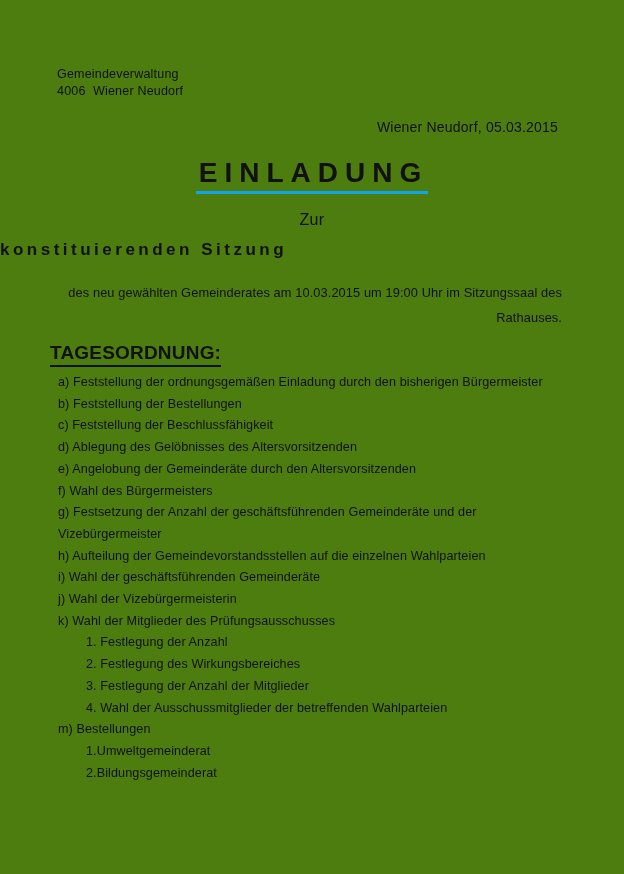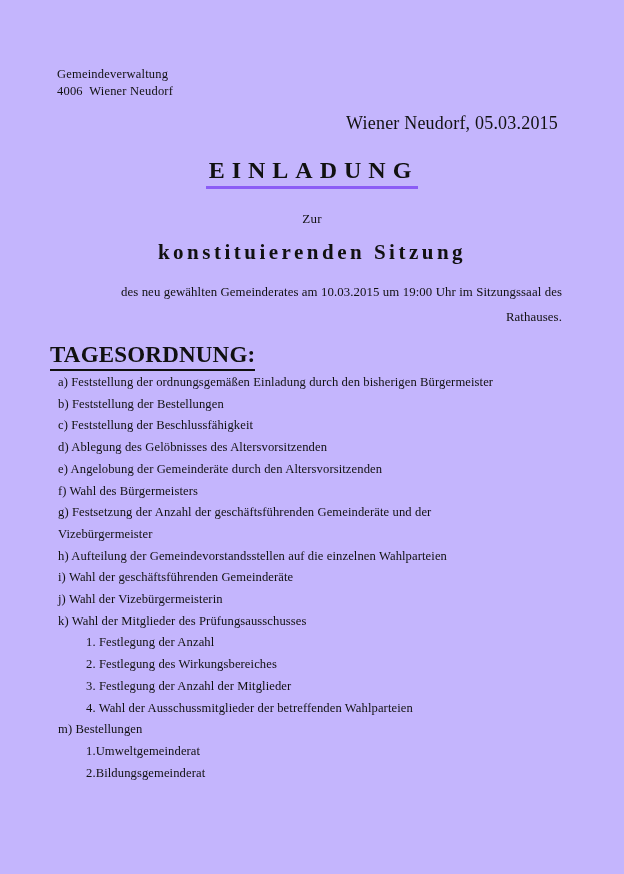--- a/index.html
+++ b/index.html
@@ -13,103 +13,101 @@
     background: #ffffff;
     font-family: "Liberation Sans", sans-serif;
     color: #111111;
     -webkit-font-smoothing: antialiased;
   }
 
   .page {
     position: relative;
     width: 624px;
     height: 874px;
-    background: #c4b5fd;
+    background: #4d7c0f;
     box-sizing: border-box;
     overflow: hidden;
-    font-family: Liberation Serif, serif;
   }
 
   
   .sender {
     position: absolute;
     left: 57px;
     top: 66px;
     font-size: 12.5px;
     line-height: 17px;
     letter-spacing: 0.2px;
   }
   .sender div { white-space: pre; }
 
   
   .placedate {
     position: absolute;
     right: 66px;
-    top: 113px;
-    font-size: 18px;
+    top: 119px;
+    font-size: 14px;
     letter-spacing: 0.2px;
   }
 
   
   .title-wrap {
     position: absolute;
     left: 0;
     right: 0;
     top: 157px;
     text-align: center;
   }
   .title {
     display: inline-block;
-    font-size: 24px;
+    font-size: 28px;
     font-weight: bold;
     letter-spacing: 7px;
     padding-bottom: 2px;
-    border-bottom: 3px solid #8b5cf6;
+    border-bottom: 3px solid #0ea5e9;
     
     padding-left: 3px;
   }
 
   .zur {
     position: absolute;
     left: 0;
     right: 0;
     top: 211px;
     text-align: center;
-    font-size: 13px;
+    font-size: 16px;
     letter-spacing: 0.3px;
   }
 
   .subtitle {
     position: absolute;
     left: 0;
     right: 0;
     top: 240px;
-    text-align: center;
-    font-size: 21px;
+    font-size: 17px;
     font-weight: bold;
     letter-spacing: 3.5px;
   }
 
   .intro {
     position: absolute;
     left: 62px;
     top: 280px;
     width: 500px;
     text-align: right;
     font-size: 12.8px;
     line-height: 25px;
     letter-spacing: 0.1px;
   }
 
   
   .agenda-heading {
     position: absolute;
     left: 50px;
     top: 342px;
-    font-size: 23px;
+    font-size: 19px;
     font-weight: bold;
     letter-spacing: 0.2px;
     border-bottom: 2px solid #111111;
     padding-bottom: 1px;
     display: inline-block;
   }
 
   
   .agenda {
     position: absolute;

